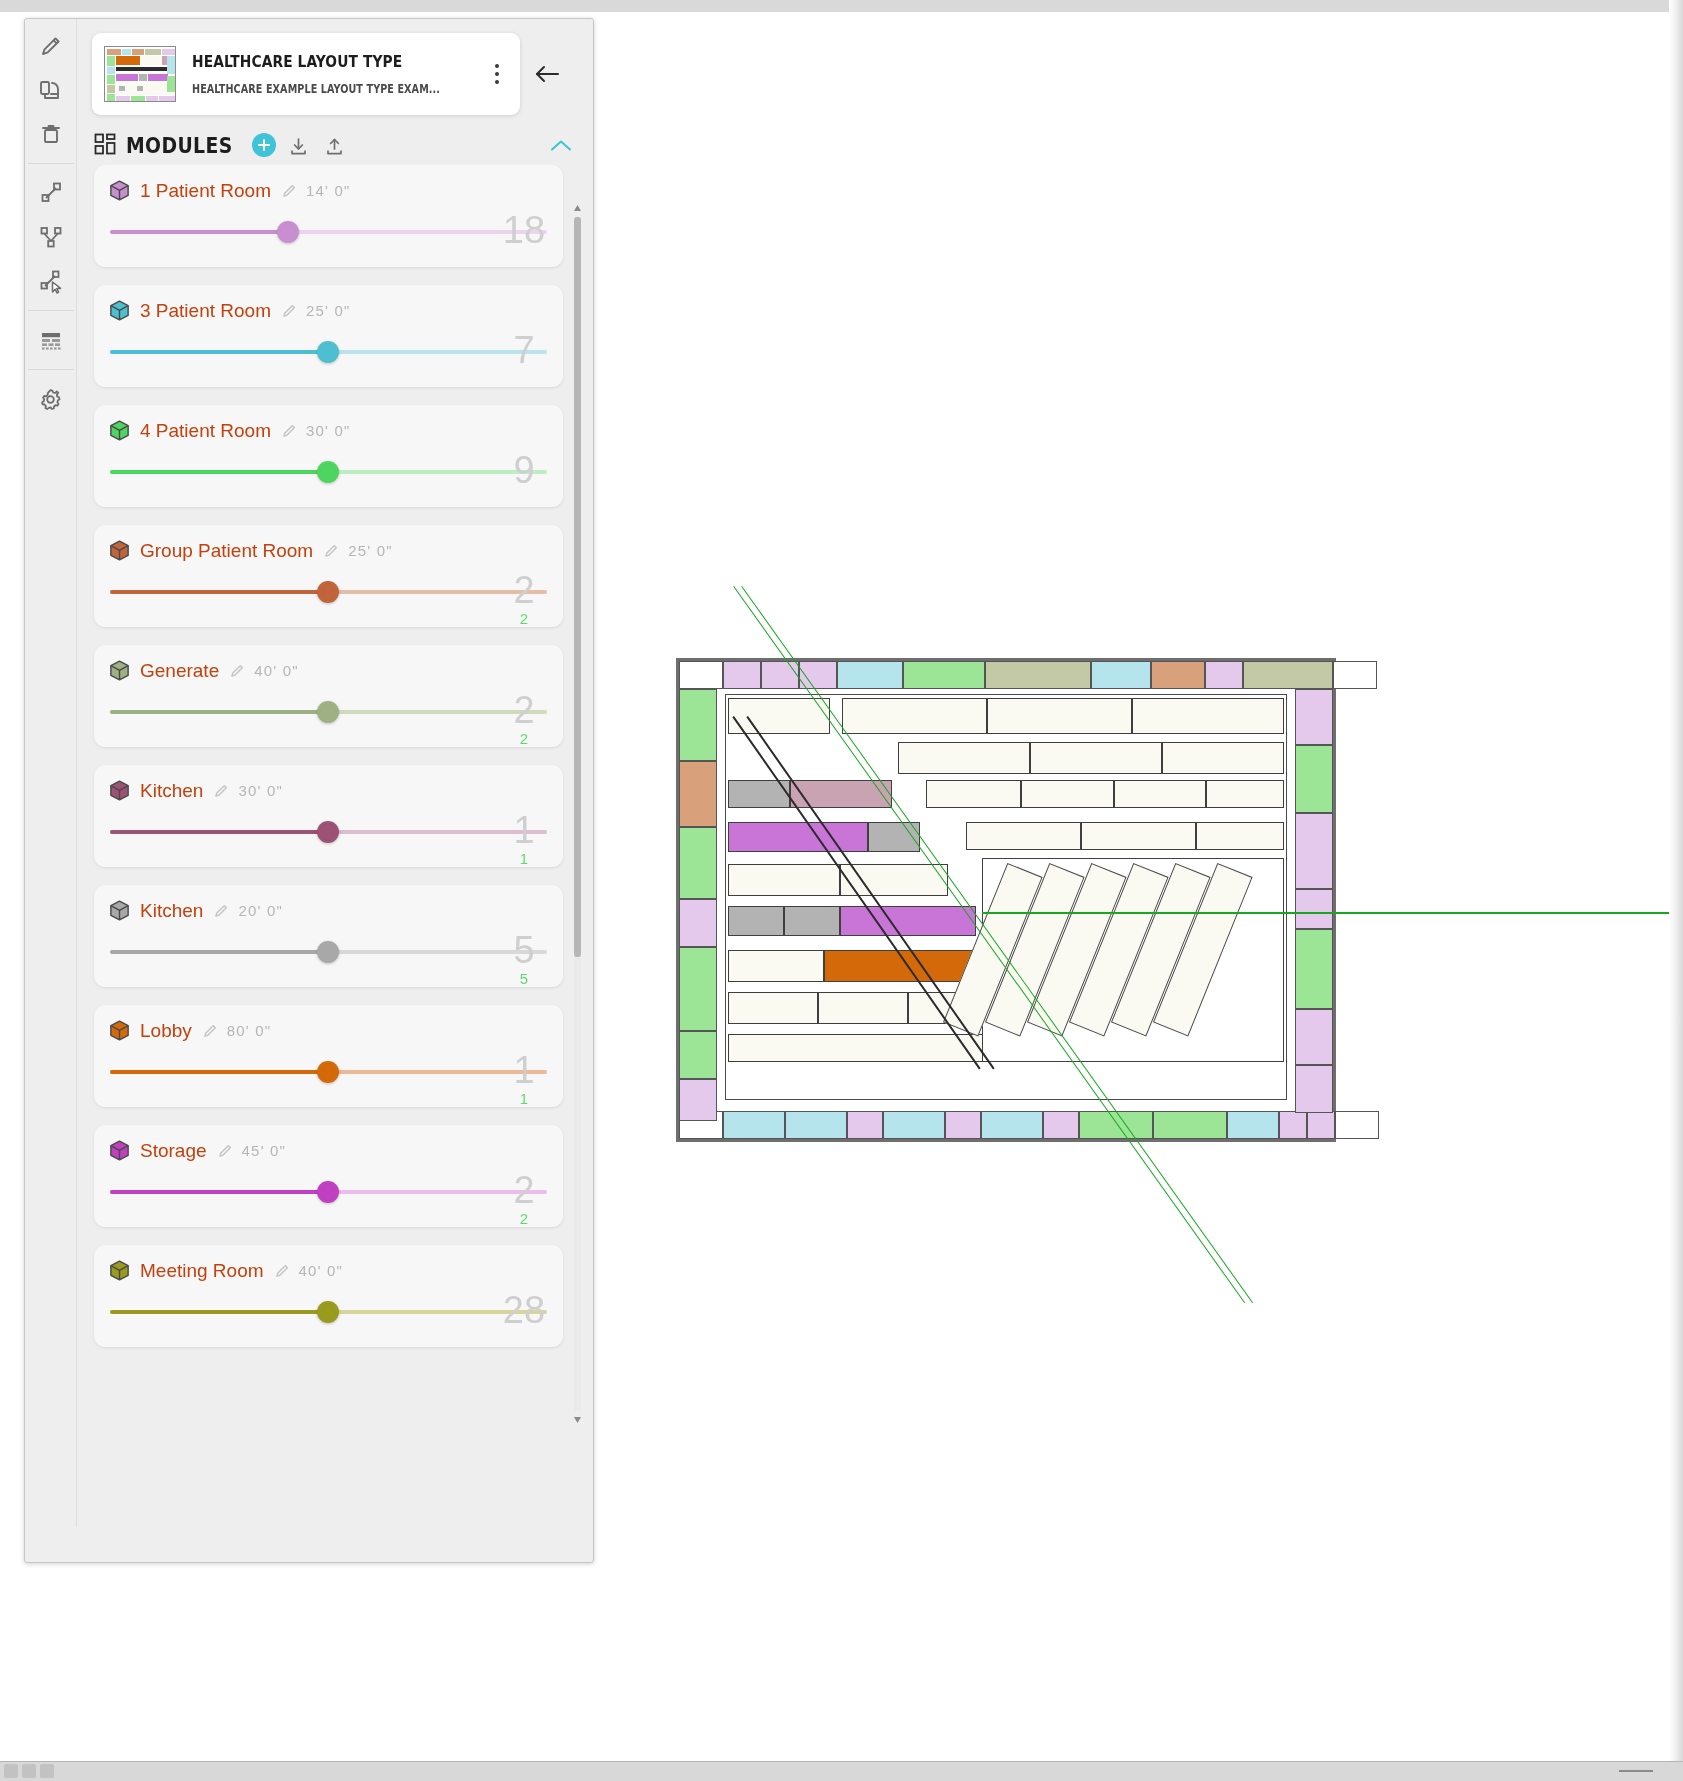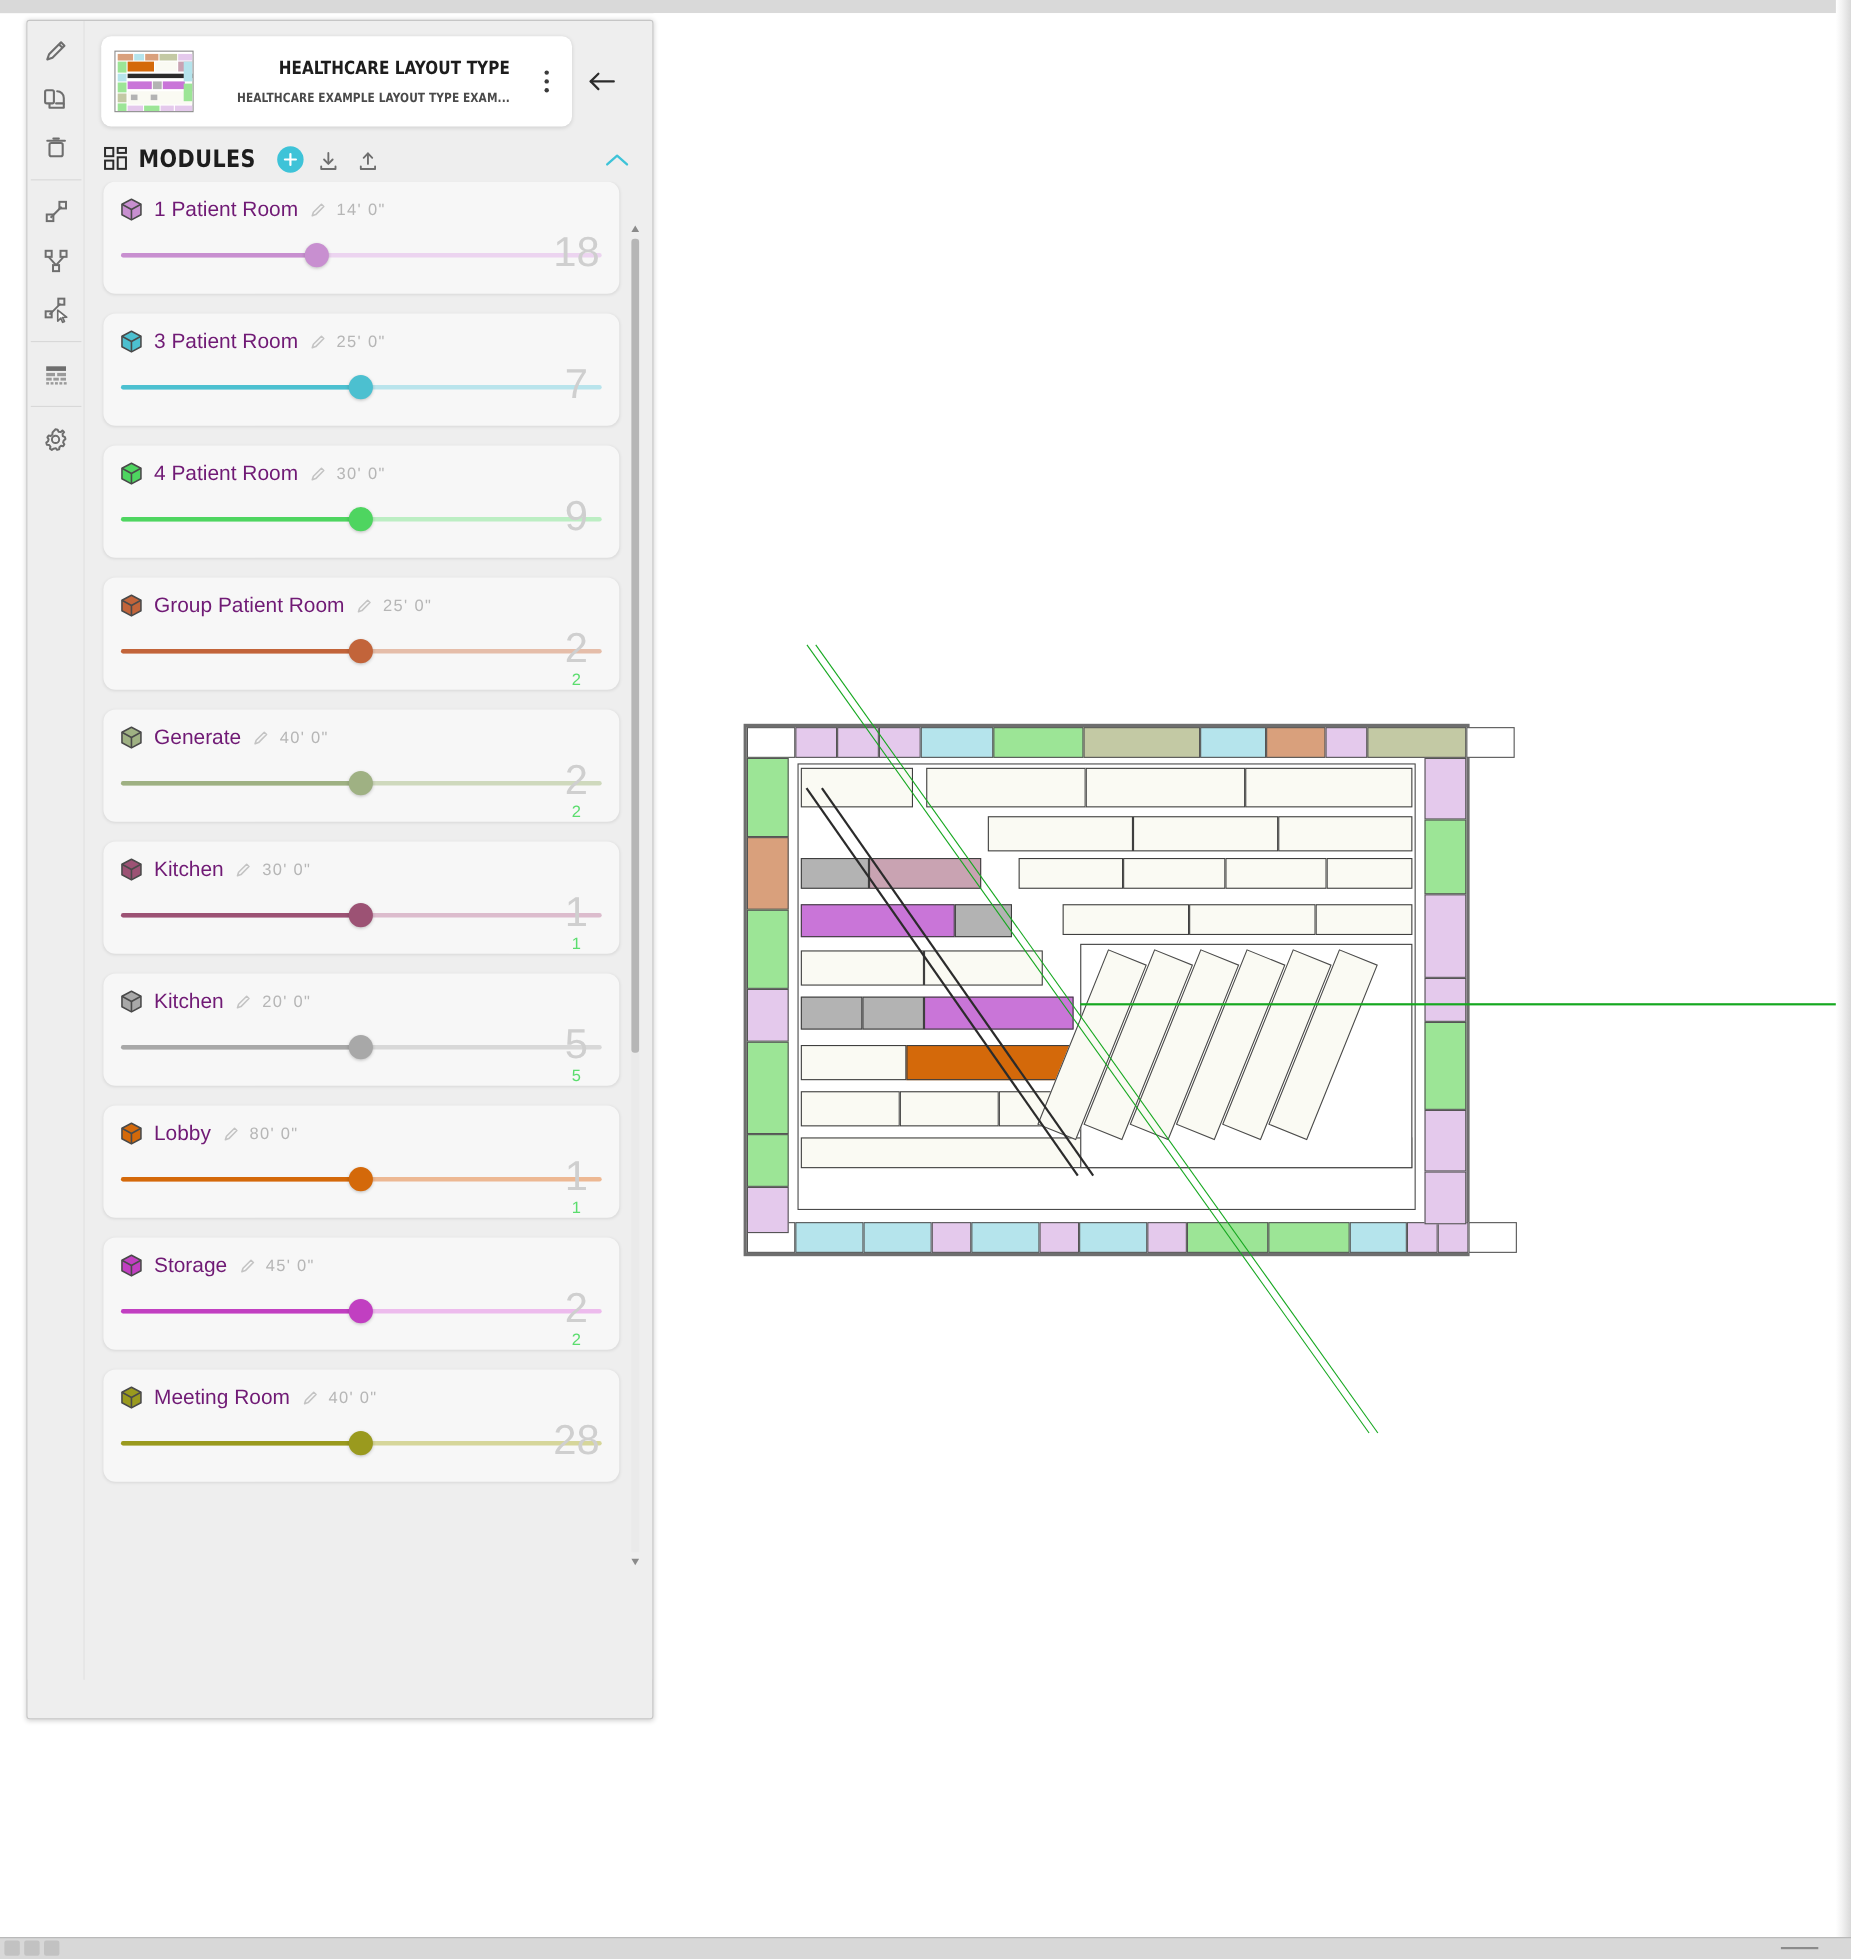--- a/index.html
+++ b/index.html
@@ -92,21 +92,21 @@
   #panel {
     flex: 1; position: relative; background: #eeeeee;
     display: flex; flex-direction: column; overflow: hidden;
   }
 
   
   #project-card-wrap { padding: 14px 17px 8px 15px; }
   #project-card {
     background: #ffffff; border-radius: 9px;
     box-shadow: 0 1px 4px rgba(0,0,0,.13);
-    height: 82px; display: flex; align-items: center; padding: 0 10px 0 12px; text-align: right;
+    height: 82px; display: flex; align-items: center; padding: 0 10px 0 12px;
   }
   #project-thumb {
     width: 72px; height: 56px; flex: none; border: 1px solid #8b8b8b;
     background: #ffffff; position: relative; overflow: hidden;
   }
   #project-thumb i { position: absolute; display: block; }
   #project-meta { flex: 1; min-width: 0; padding-left: 16px; }
   #project-title {
     font-family: "DejaVu Sans Condensed","Liberation Sans Narrow","Liberation Sans",sans-serif;
     font-weight: 700; font-size: 16.5px; color: #1d1d1d;
@@ -177,21 +177,21 @@
   }
   .module-card {
     background: #f7f7f7; border-radius: 11px; margin-bottom: 18px;
     box-shadow: 0 1px 3px rgba(0,0,0,.09);
     padding: 14px 16px 16px 14px; position: relative;
     height: 102px;
   }
   .mod-top { display: flex; align-items: center; }
   .cube { width: 23px; height: 23px; flex: none; }
   .mod-name {
-    font-size: 19px; color: #701a75; margin-left: 9px; white-space: nowrap;
+    font-size: 19px; color: #c2410c; margin-left: 9px; white-space: nowrap;
   }
   .pencil { width: 17px; height: 17px; margin-left: 10px; flex: none; color: #bdbdbd; cursor: pointer; }
   .mod-dim {
     font-size: 15px; color: #b6b6b6; margin-left: 8px; white-space: nowrap;
     letter-spacing: 1.2px;
   }
   .slider-row { margin-top: 19px; position: relative; height: 22px; }
   .track {
     position: absolute; left: 2px; right: 0; top: 9px; height: 4px;
     border-radius: 2px;

